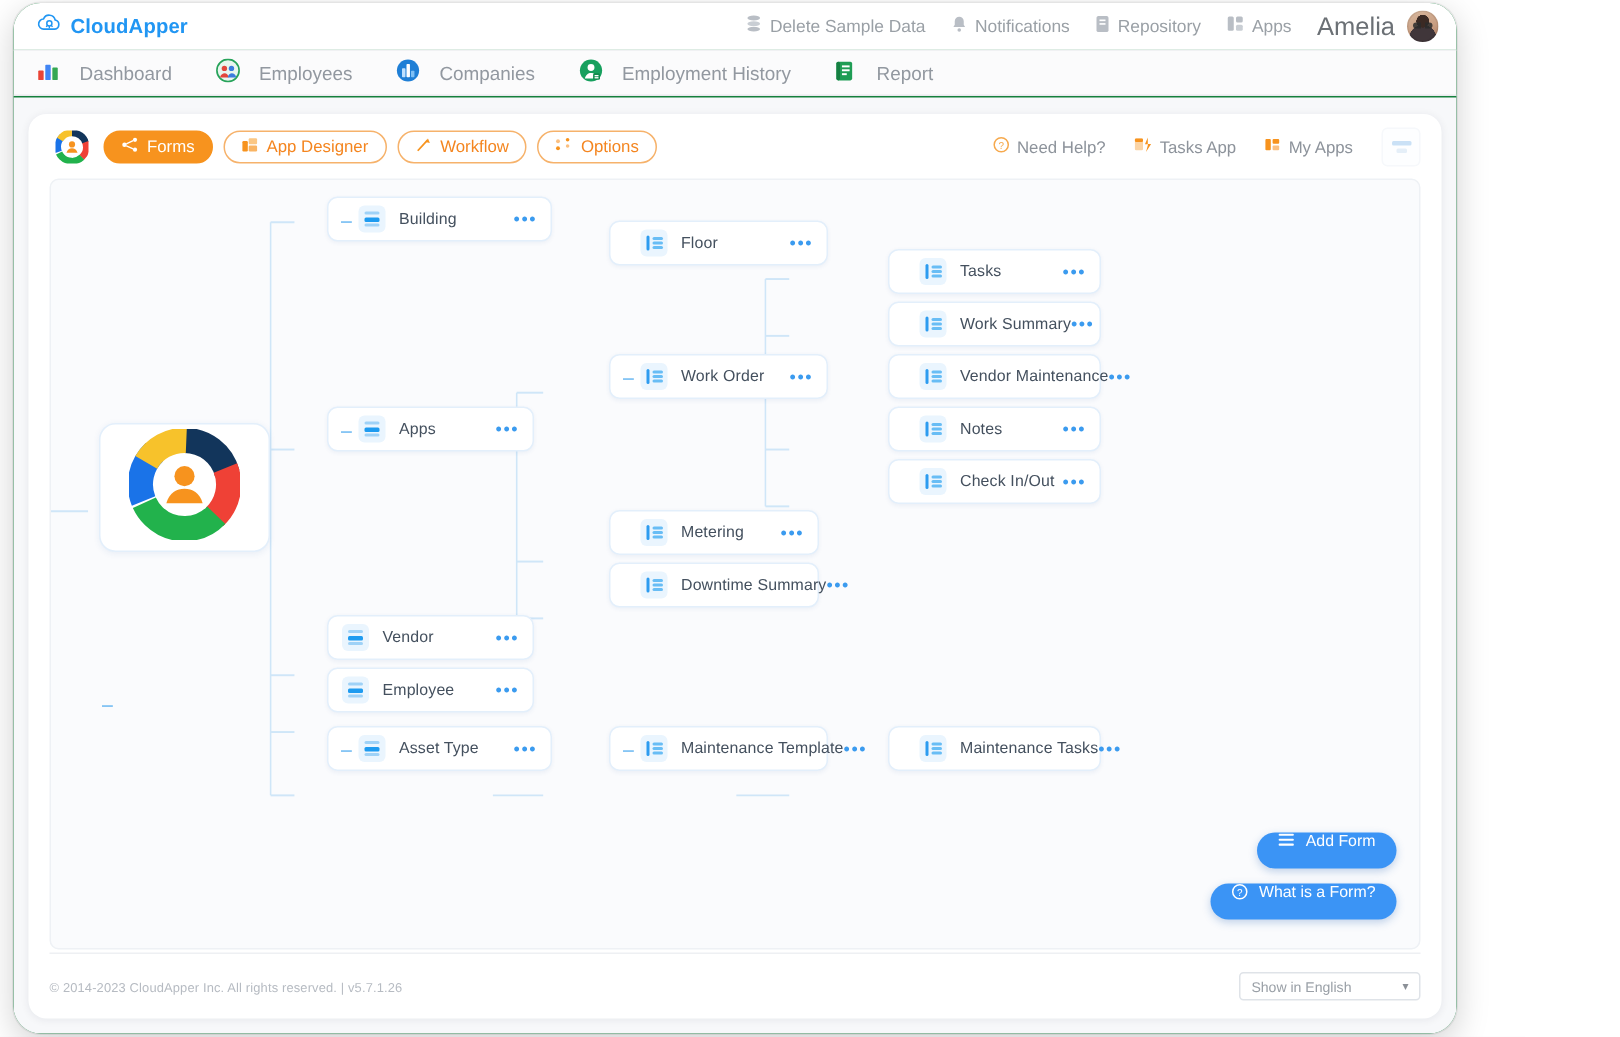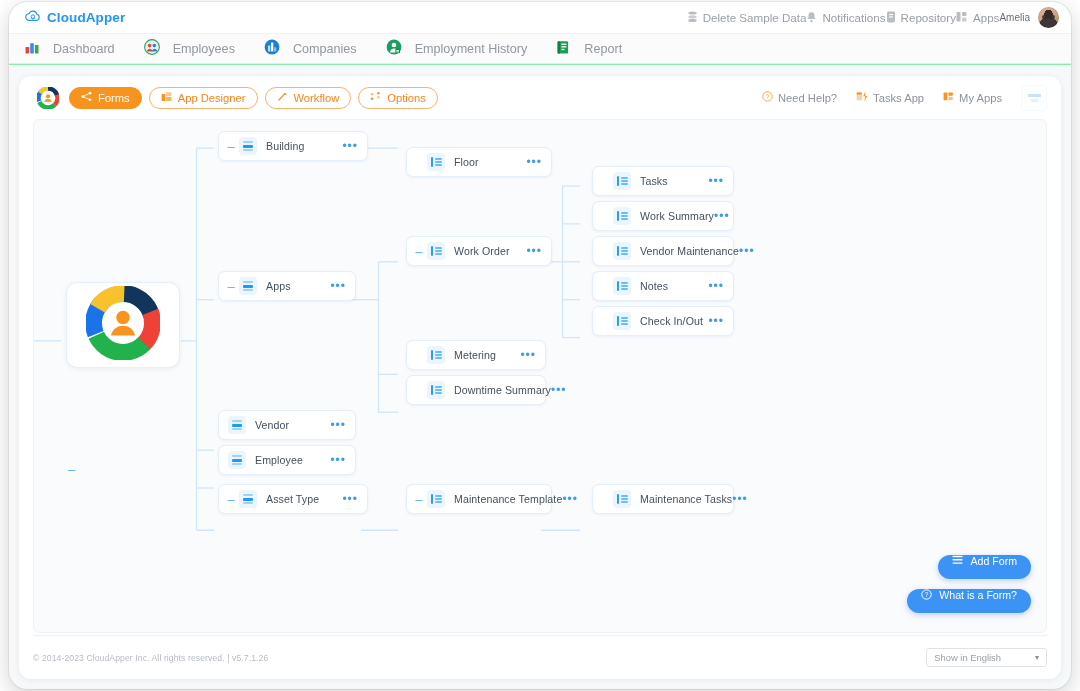--- a/index.html
+++ b/index.html
@@ -7,50 +7,50 @@
     width: 1080px; height: 691px;
     background: #ffffff;
     font-family: "Liberation Sans", sans-serif;
     overflow: hidden;
   }
 
   
   .window {
     position: absolute;
     left: 9px; top: 2px;
-    width: 1062px; height: 687px;
-    background: #86efac;
+    width: 962px; height: 687px;
+    background: #15803d;
     border-radius: 18px;
     box-shadow: 0 0 0 1px rgba(0,0,0,0.06), 0 6px 22px rgba(0,0,0,0.18);
     overflow: hidden;
   }
 
   
   .topbar {
     position: relative;
     height: 31px;
     background: #ffffff;
     display: flex;
     align-items: center;
   }
   .brand { display: flex; align-items: center; gap: 6px; margin-left: 16px; }
   .brand-name {
     font-size: 13.5px; font-weight: bold; color: #2196f3;
     letter-spacing: .1px;
   }
   .topbar-right {
     position: absolute; right: 12px; top: 0; height: 31px;
-    display: flex; align-items: center; 
+    display: flex; align-items: center; gap: 17px;
   }
   .top-item {
     display: flex; align-items: center; gap: 5px;
     font-size: 11.6px; color: #9aa0a6;
     white-space: nowrap;
   }
-  .user-name { font-size: 10px; color: #6b7075; }
+  .user-name { font-size: 17px; color: #6b7075; }
   .avatar {
     width: 21px; height: 21px; border-radius: 50%;
     background:
       radial-gradient(circle at 50% 34%, #3b2a24 0 24%, transparent 25%),
       radial-gradient(circle at 50% 90%, #40363a 0 42%, transparent 43%),
       linear-gradient(160deg,#d9b99f 0%,#c89e82 55%,#a9795e 100%);
     box-shadow: inset 0 0 0 1px rgba(0,0,0,.08);
     position: relative; overflow: hidden;
   }
   .avatar::after {

